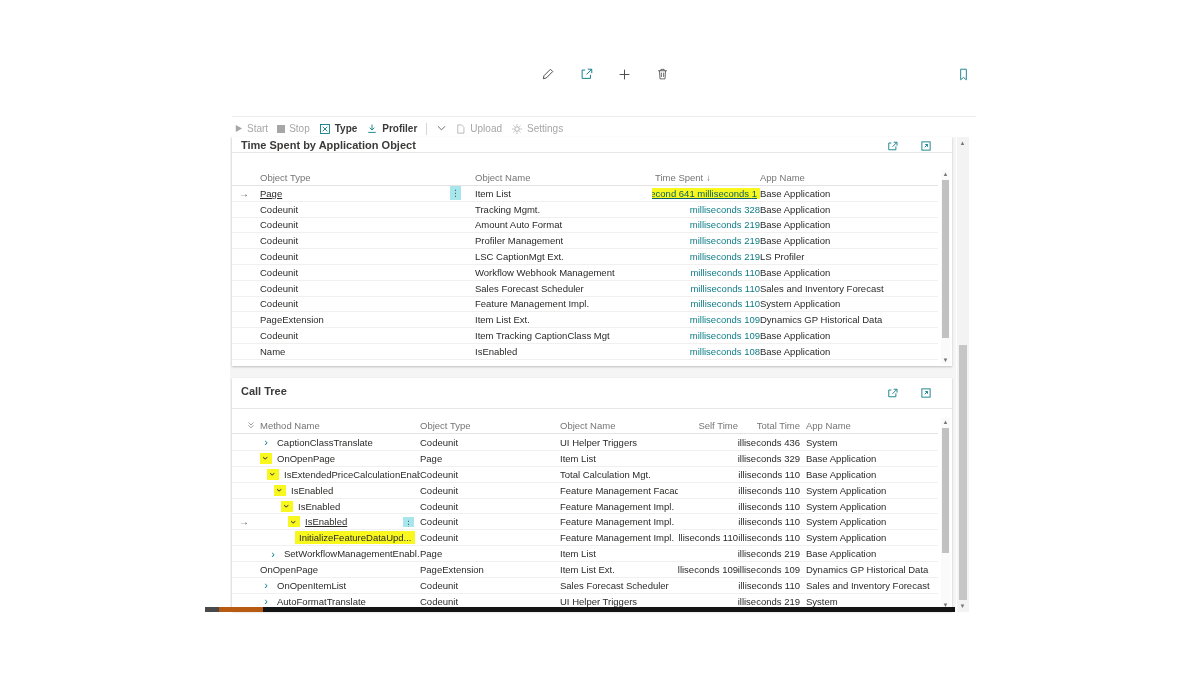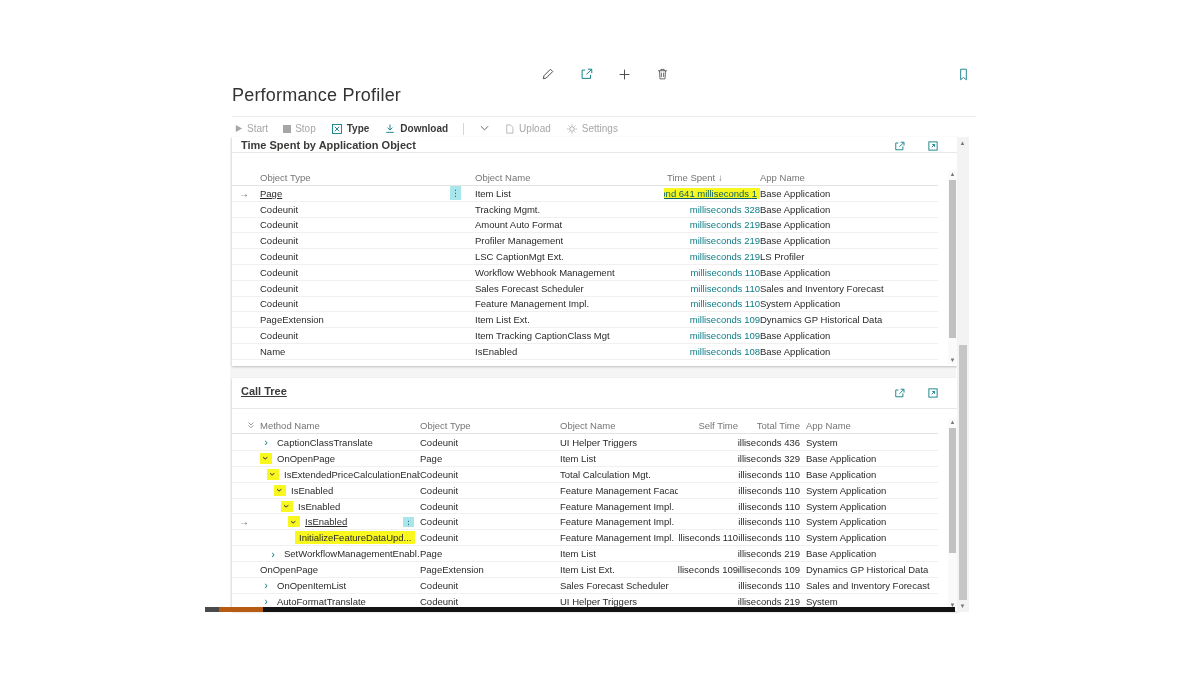--- a/index.html
+++ b/index.html
@@ -8,48 +8,48 @@
 
   
   .actionbar{position:absolute;left:540px;top:66px;display:flex;gap:22px;align-items:center;}
   .icon-btn{width:16px;height:16px;display:inline-flex;align-items:center;justify-content:center;cursor:pointer;}
   .bookmark{position:absolute;left:955px;top:66px;}
 
   .page-title{position:absolute;left:232px;top:85px;font-size:18px;font-weight:300;color:#333;letter-spacing:.2px;}
   .title-rule{position:absolute;left:232px;top:116px;width:744px;height:1px;background:#ececec;}
 
   
-  .toolbar{position:absolute;left:234px;top:120px;height:17px;display:flex;align-items:center;gap:15px;font-size:10px;}
+  .toolbar{position:absolute;left:234px;top:120px;height:17px;display:flex;align-items:center;gap:9px;font-size:10px;}
   .tb-item{display:inline-flex;align-items:center;gap:4px;cursor:pointer;color:#3b3a39;font-weight:600;}
   .tb-item.disabled{color:#a6a6a6;font-weight:400;}
   .tb-sep{width:1px;height:12px;background:#d6d6d6;}
   .band{position:absolute;left:230px;top:137px;width:726px;height:475px;background:#f5f5f5;}
 
   
-  .card{position:absolute;left:232px;width:720px;background:#fff;box-shadow:0 0.5px 2px rgba(0,0,0,.22);padding-left:7px;}
+  .card{position:absolute;left:232px;width:720px;background:#fff;box-shadow:0 0.5px 2px rgba(0,0,0,.22);}
   .card-title{position:absolute;left:9px;font-size:11px;font-weight:700;color:#3b3a39;}
   .card-icons{position:absolute;right:18px;display:flex;gap:18px;}
   .card-divider{position:absolute;left:0;width:100%;height:1px;background:#e8e8e8;}
 
   
   .thead,.trow{display:grid;align-items:center;font-size:9.5px;white-space:nowrap;}
   .thead{color:#757575;}
   .trow{border-bottom:1px solid #f1f0ef;color:#2b2a29;box-sizing:border-box;}
   .cell{overflow:hidden;}
   .cell-num{direction:rtl;text-align:right;overflow:visid;}
   .t1-grid{grid-template-columns:24px 194px 18px 184px 108px 1fr;}
   .ct-grid{grid-template-columns:24px 164px 132px 126px 60px 62px 1fr;}
   .t1-head{position:absolute;left:0;top:33px;width:706px;height:16px;border-bottom:1px solid #e3e3e3;box-sizing:border-box;}
   .ct-head{position:absolute;left:0;top:40px;width:706px;height:16px;border-bottom:1px solid #e3e3e3;box-sizing:border-box;}
   #t1-body{position:absolute;left:0;top:49px;width:706px;}
   #ct-body{position:absolute;left:0;top:57px;width:706px;}
   .t1-row{height:15.8px;}
   .ct-row{height:15.9px;}
   .arrow-cell{text-align:center;color:#555;font-size:10px;}
-  .pad4{padding-left:4px;}.pad7{padding-left:7px;}.pad3{padding-left:3px;margin-left:12px;}.pad6{padding-left:6px;}
+  .pad4{padding-left:4px;}.pad7{padding-left:7px;}.pad3{padding-left:3px;}.pad6{padding-left:6px;}
   .time-link{color:#0e7c86;}
   .time-hl{background:#f8f71e;color:#0c6066;text-decoration:underline;padding:1px 3px;}
   .link-dark{text-decoration:underline;color:#2b2a29;}
   .menu-btn{display:inline-flex;align-items:center;justify-content:center;width:11px;height:14px;
             background:#a9e6ec;color:#2e6e74;font-size:9px;cursor:pointer;}
   .chev{display:inline-flex;align-items:center;justify-content:center;width:12px;height:11px;
         font-size:11px;line-height:10px;margin-right:5px;cursor:pointer;flex:none;}
   .chev-collapsed{color:#0e7c86;}
   .chev-hl{background:#f8f71e;transform:none;}
   .chev-hl span{display:inline-block;transform:rotate(90deg);color:#444;}
@@ -95,21 +95,20 @@
           <path d="M2.5 4h11M6 4V2.3h4V4M4.3 4l.6 10h6.2l.6-10M6.6 6.3v5.4M9.4 6.3v5.4" fill="none" stroke="#4a4a4a" stroke-width="1"></path>
         </svg>
     </span>
   </div>
   <span class="icon-btn bookmark">
     <svg width="13" height="15" viewBox="0 0 16 16">
         <path d="M4.5 1.5h7v13L8 11.6l-3.5 2.9z" fill="none" stroke="#0e7c86" stroke-width="1.1"></path>
       </svg>
   </span>
 
-  <div class="page-title">Performance Profiler</div>
   <div class="title-rule"></div>
 
   <div class="toolbar">
     <span class="tb-item disabled">
       <svg width="9" height="9" viewBox="0 0 10 10">
           <path d="M2 1l7 4-7 4z" fill="#a6a6a6"></path>
         </svg>
       <span>Start</span>
     </span>
     <span class="tb-item disabled">
@@ -123,21 +122,21 @@
           <rect x="2" y="2" width="12" height="12" fill="none" stroke="#0e7c86" stroke-width="1.2"></rect>
           <path d="M5 5l6 6M11 5l-6 6" stroke="#0e7c86" stroke-width="1.2"></path>
         </svg>
       <span>Type</span>
     </span>
     <span class="tb-item">
       <svg width="12" height="12" viewBox="0 0 16 16">
           <path d="M8 2v7M4.8 6.2L8 9.4l3.2-3.2" fill="none" stroke="#0e7c86" stroke-width="1.2"></path>
           <path d="M3 12.5h10" stroke="#0e7c86" stroke-width="1.2"></path>
         </svg>
-      <span>Download</span>
+      <span>Profiler</span>
     </span>
     <span class="tb-sep"></span>
     <span class="icon-btn" style="width:10px">
       <svg width="9" height="7" viewBox="0 0 10 7">
           <path d="M1 1l4 4 4-4" fill="none" stroke="#666" stroke-width="1.1"></path>
         </svg>
     </span>
     <span class="tb-item disabled">
       <svg width="11" height="12" viewBox="0 0 16 16">
           <path d="M4 2h5.5L13 5.5V14H4z" fill="none" stroke="#a6a6a6" stroke-width="1.1"></path>
@@ -273,21 +272,21 @@
       </div>
 
     <div class="vscroll" style="right:2px;top:33px;height:194px;">
       <div class="vs-arrow" style="top:0;">▲</div>
       <div class="vs-thumb" style="top:10px;height:158px;"></div>
       <div class="vs-arrow" style="bottom:0;">▼</div>
     </div>
   </div>
 
   <div class="card" style="top:378px;height:233px;">
-    <div class="card-title" style="top:7px;text-decoration:underline;">Call Tree</div>
+    <div class="card-title" style="top:7px;">Call Tree</div>
     <div class="card-icons" style="top:7px;">
       <span class="icon-btn">
         <svg width="13" height="12" viewBox="0 0 16 16">
             <path d="M6.5 4H3v9h9.5V8.5" fill="none" stroke="#0e7c86" stroke-width="1.2"></path>
             <path d="M9.5 3H14v4.5M13.6 3.4L8 9" fill="none" stroke="#0e7c86" stroke-width="1.2"></path>
           </svg>
       </span>
       <span class="icon-btn">
         <svg width="12" height="12" viewBox="0 0 16 16">
             <rect x="2.5" y="2.5" width="11" height="11" fill="none" stroke="#0e7c86" stroke-width="1.2"></rect>

